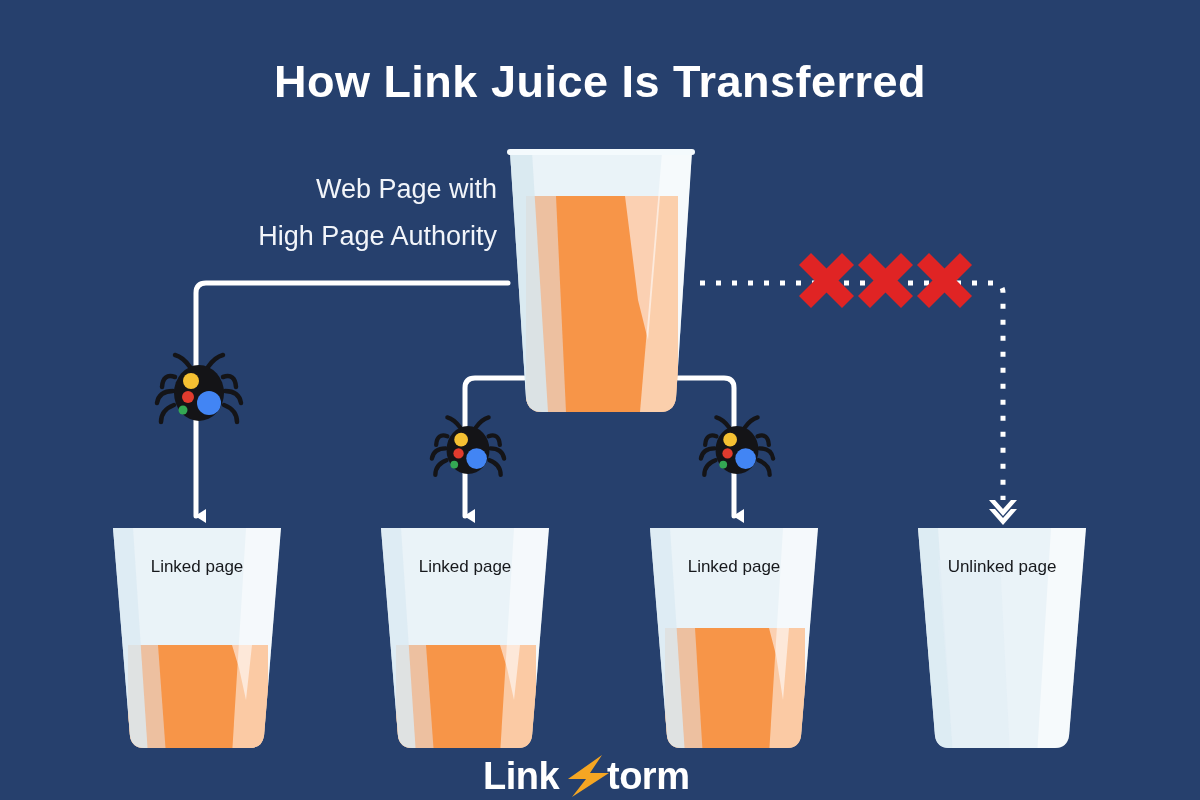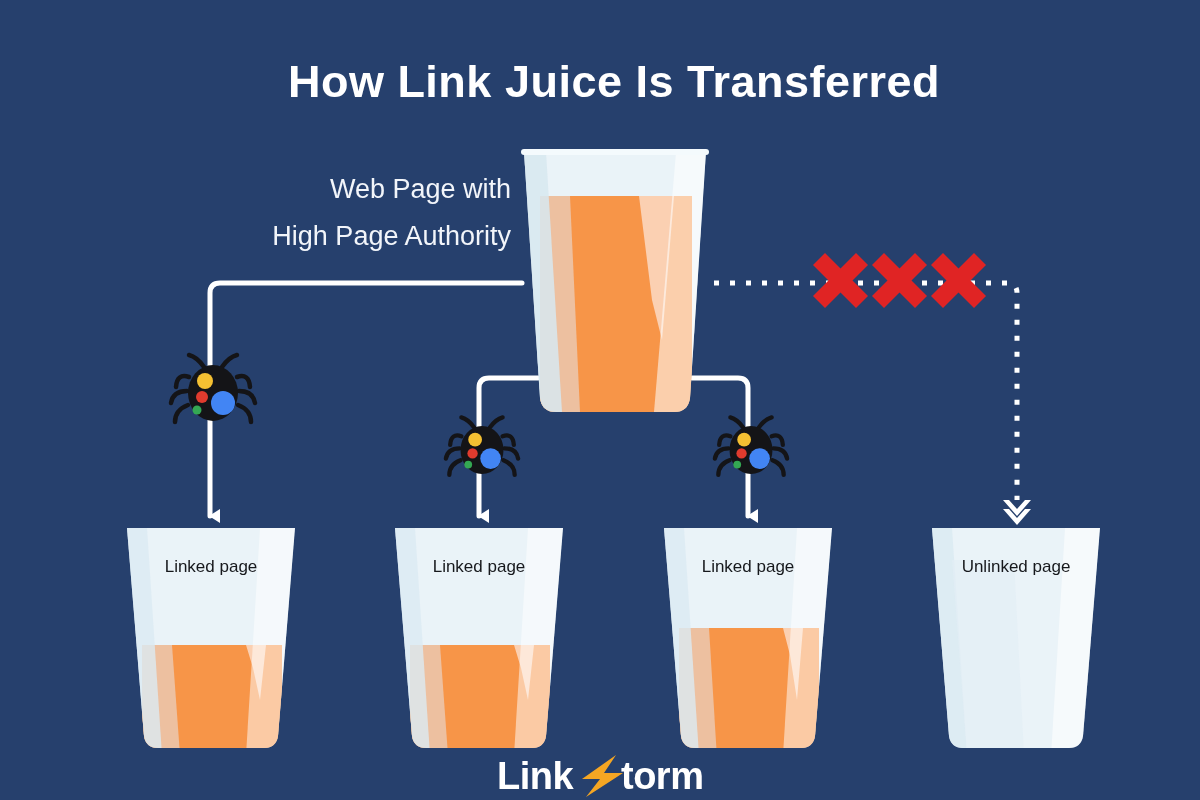--- a/index.html
+++ b/index.html
@@ -3,21 +3,21 @@
 <meta charset="utf-8">
 <style>
   html,body{margin:0;padding:0;}
   body{
     width:1200px;height:800px;
     background:#26406d;
     font-family:"Liberation Sans", sans-serif;
     overflow:hidden;
     position:relative;
   }
-  #stage{position:absolute;left:14px;top:0;width:961px;height:800px;}
+  #stage{position:absolute;left:0;top:0;width:961px;height:800px;}
   #stage svg{display:block;}
   .ttl{
     font-family:"Liberation Sans", sans-serif;
     font-weight:bold;
     font-size:45px;
     fill:#ffffff;
     letter-spacing:0.5px;
   }
   .sublabel{
     font-family:"Liberation Sans", sans-serif;

